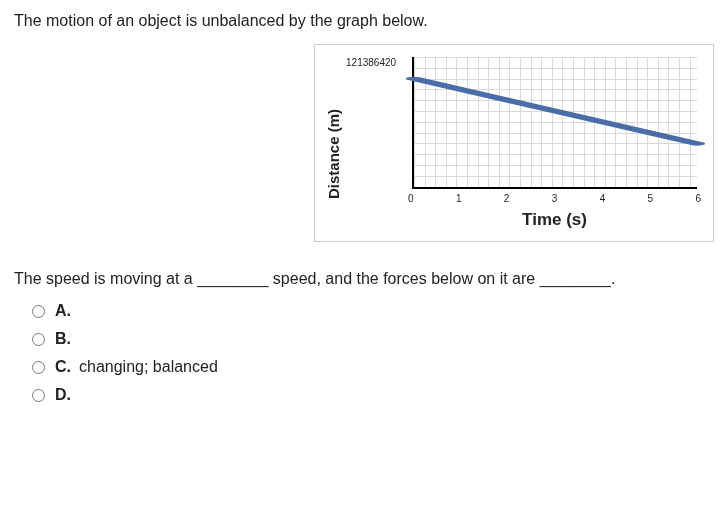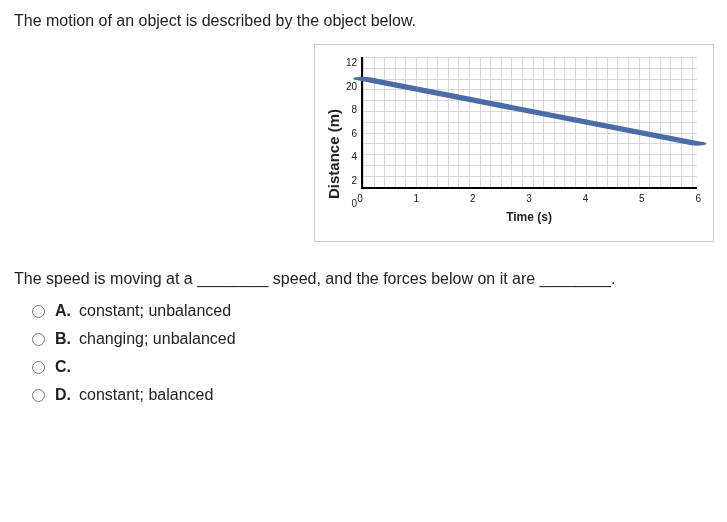--- a/index.html
+++ b/index.html
@@ -27,24 +27,24 @@
   .ylabel {
     writing-mode: vertical-rl;
     transform: rotate(180deg);
     font-weight: bold;
     font-size: 15px;
     text-align: center;
     padding: 8px 2px 28px 0;
   }
   .yticks {
     display: flex;
-    flex-direction: column;
+    flex-direction: row;
     justify-content: space-between;
     font-size: 10px;
-    padding: 0 4px 22px 4px;
+    padding: 0 16px 22px 4px;
     text-align: right;
     height: 152px;
   }
   .plot-wrap { flex: 1; }
   .plot-area {
     position: relative;
     height: 130px;
     border-left: 2px solid #000;
     border-bottom: 2px solid #000;
     background:
@@ -64,40 +64,40 @@
     display: flex;
     justify-content: space-between;
     font-size: 10px;
     padding: 4px 0 2px 0;
     margin-left: -4px;
     margin-right: -4px;
   }
   .xlabel {
     text-align: center;
     font-weight: bold;
-    font-size: 12px;
+    font-size: 17px;
     padding-top: 4px;
   }
   .prompt { margin-bottom: 14px; }
   .opts { padding-left: 18px; }
   .opt { display: flex; align-items: center; margin: 10px 0; }
   .opt input { margin: 0 10px 0 0; }
   .opt-letter { font-weight: bold; width: 24px; }
 </style>
 </head>
 <body>
 
-<div class="question-text">The motion of an object is described by the object below.</div>
+<div class="question-text">The motion of an object is unbalanced by the graph below.</div>
 
 <div class="chart-frame">
   <div class="chart-body">
     <div class="ylabel">Distance (m)</div>
     <div class="yticks">
       <span>12</span>
-      <span>20</span>
+      <span>13</span>
       <span>8</span>
       <span>6</span>
       <span>4</span>
       <span>2</span>
       <span>0</span>
     </div>
     <div class="plot-wrap">
       <div class="plot-area">
         <svg class="data-line" viewBox="0 0 6 12" preserveAspectRatio="none">
           <line x1="0" y1="2" x2="6" y2="8" stroke="#4a6da7" stroke-width="0.35" stroke-linecap="round"></line>
@@ -118,29 +118,27 @@
 </div>
 
 <div class="prompt">
   <span>The speed is moving at a </span><span>________</span><span> speed, and the forces below on it are </span><span>________</span><span>.</span>
 </div>
 
 <div class="opts">
   <label class="opt">
     <input type="radio" name="ans" style="">
     <span class="opt-letter">A.</span>
-    <span>constant; unbalanced</span>
   </label>
   <label class="opt">
     <input type="radio" name="ans" style="">
     <span class="opt-letter">B.</span>
-    <span>changing; unbalanced</span>
   </label>
   <label class="opt">
     <input type="radio" name="ans" style="">
     <span class="opt-letter">C.</span>
+    <span>changing; balanced</span>
   </label>
   <label class="opt">
     <input type="radio" name="ans" style="">
     <span class="opt-letter">D.</span>
-    <span>constant; balanced</span>
   </label>
 </div>
 
 </body></html>

